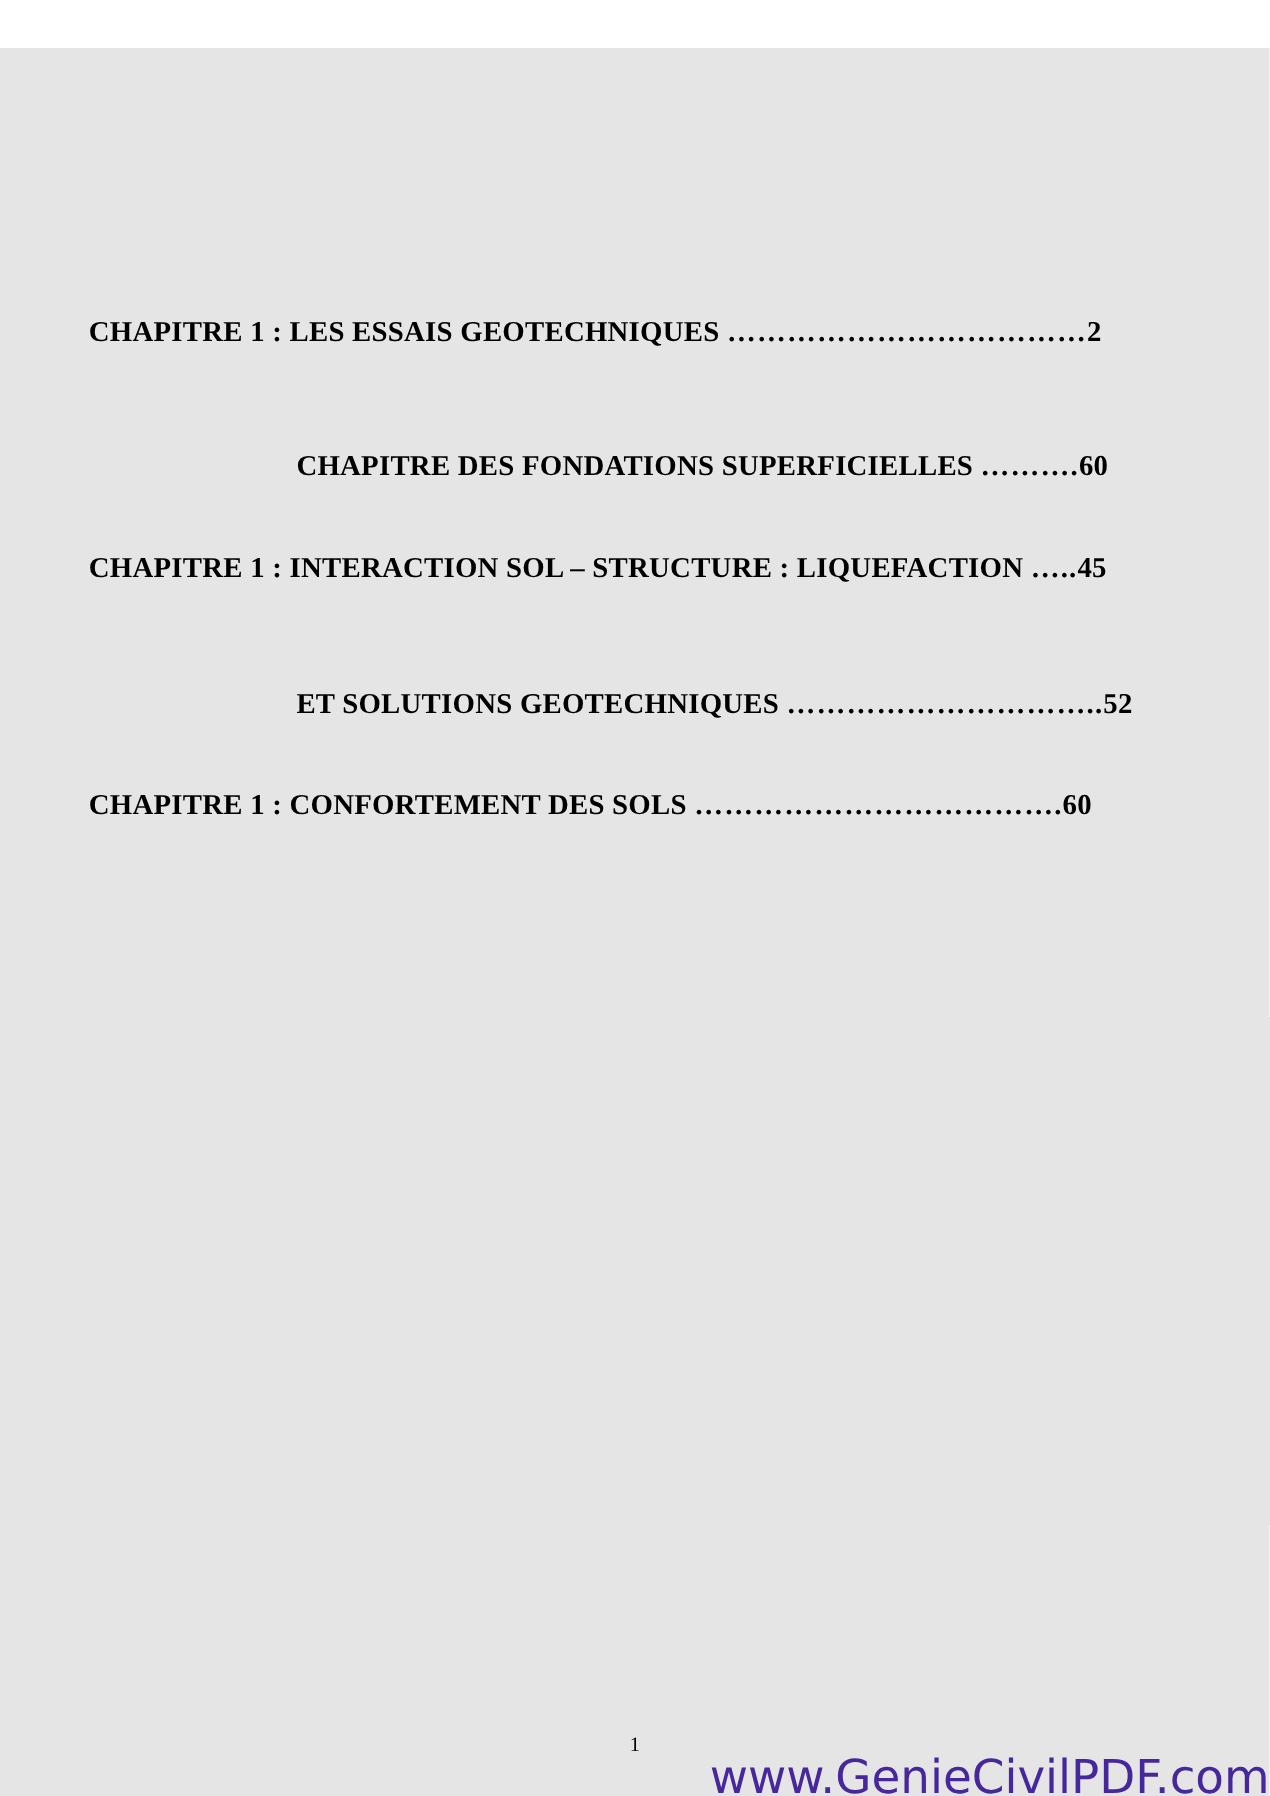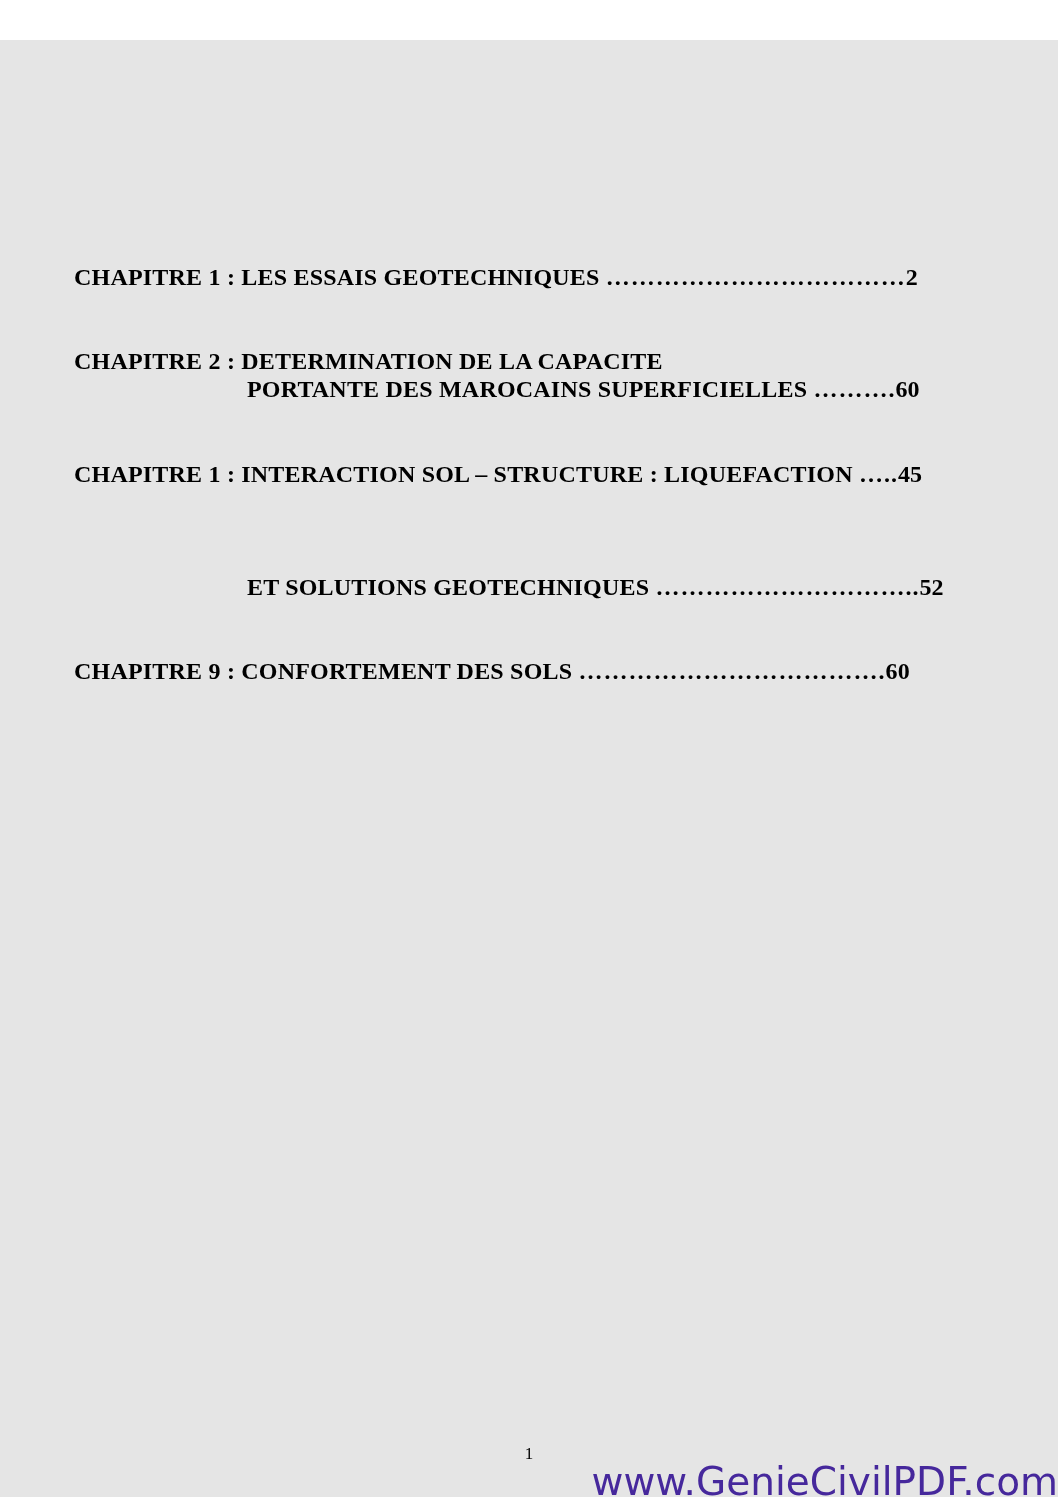--- a/index.html
+++ b/index.html
@@ -54,25 +54,25 @@
     font-weight: normal;
   }
 </style>
 </head>
 <body>
 
 <div class="page" style="color: rgb(0, 0, 0); background: #e5e5e5; margin-top: 40px;">
 
   <div class="toc-entry" style="top:223px"><span>CHAPITRE 1 : LES ESSAIS GEOTECHNIQUES </span><span class="leader">………………………………</span><span>2</span></div>
 
-  <div class="toc-entry" style="top:307px"><span>CHAPITRE 2 : DETERMINATION DE LA CAPACITE</span><br><span>PORTANTE DES MAROCAINS SUPERFICIELLES </span><span class="leader">……….</span><span>60</span></div>
+  <div class="toc-entry" style="top:307px"><br><span>CHAPITRE DES FONDATIONS SUPERFICIELLES </span><span class="leader">……….</span><span>60</span></div>
 
   <div class="toc-entry" style="top:420px"><span>CHAPITRE 1 : INTERACTION SOL – STRUCTURE : LIQUEFACTION </span><span class="leader">…..</span><span>45</span></div>
 
   <div class="toc-entry" style="top:505px"><br><span>ET SOLUTIONS GEOTECHNIQUES </span><span class="leader">…………………………..</span><span>52</span></div>
 
-  <div class="toc-entry" style="top:617px"><span>CHAPITRE 9 : CONFORTEMENT DES SOLS </span><span class="leader">……………………………….</span><span>60</span></div>
+  <div class="toc-entry" style="top:617px"><span>CHAPITRE 1 : CONFORTEMENT DES SOLS </span><span class="leader">……………………………….</span><span>60</span></div>
 
   <div class="page-number">1</div>
 
   <div class="watermark" style="color: rgb(70, 40, 156);">www.GenieCivilPDF.com</div>
 
 </div>
 
 </body></html>

